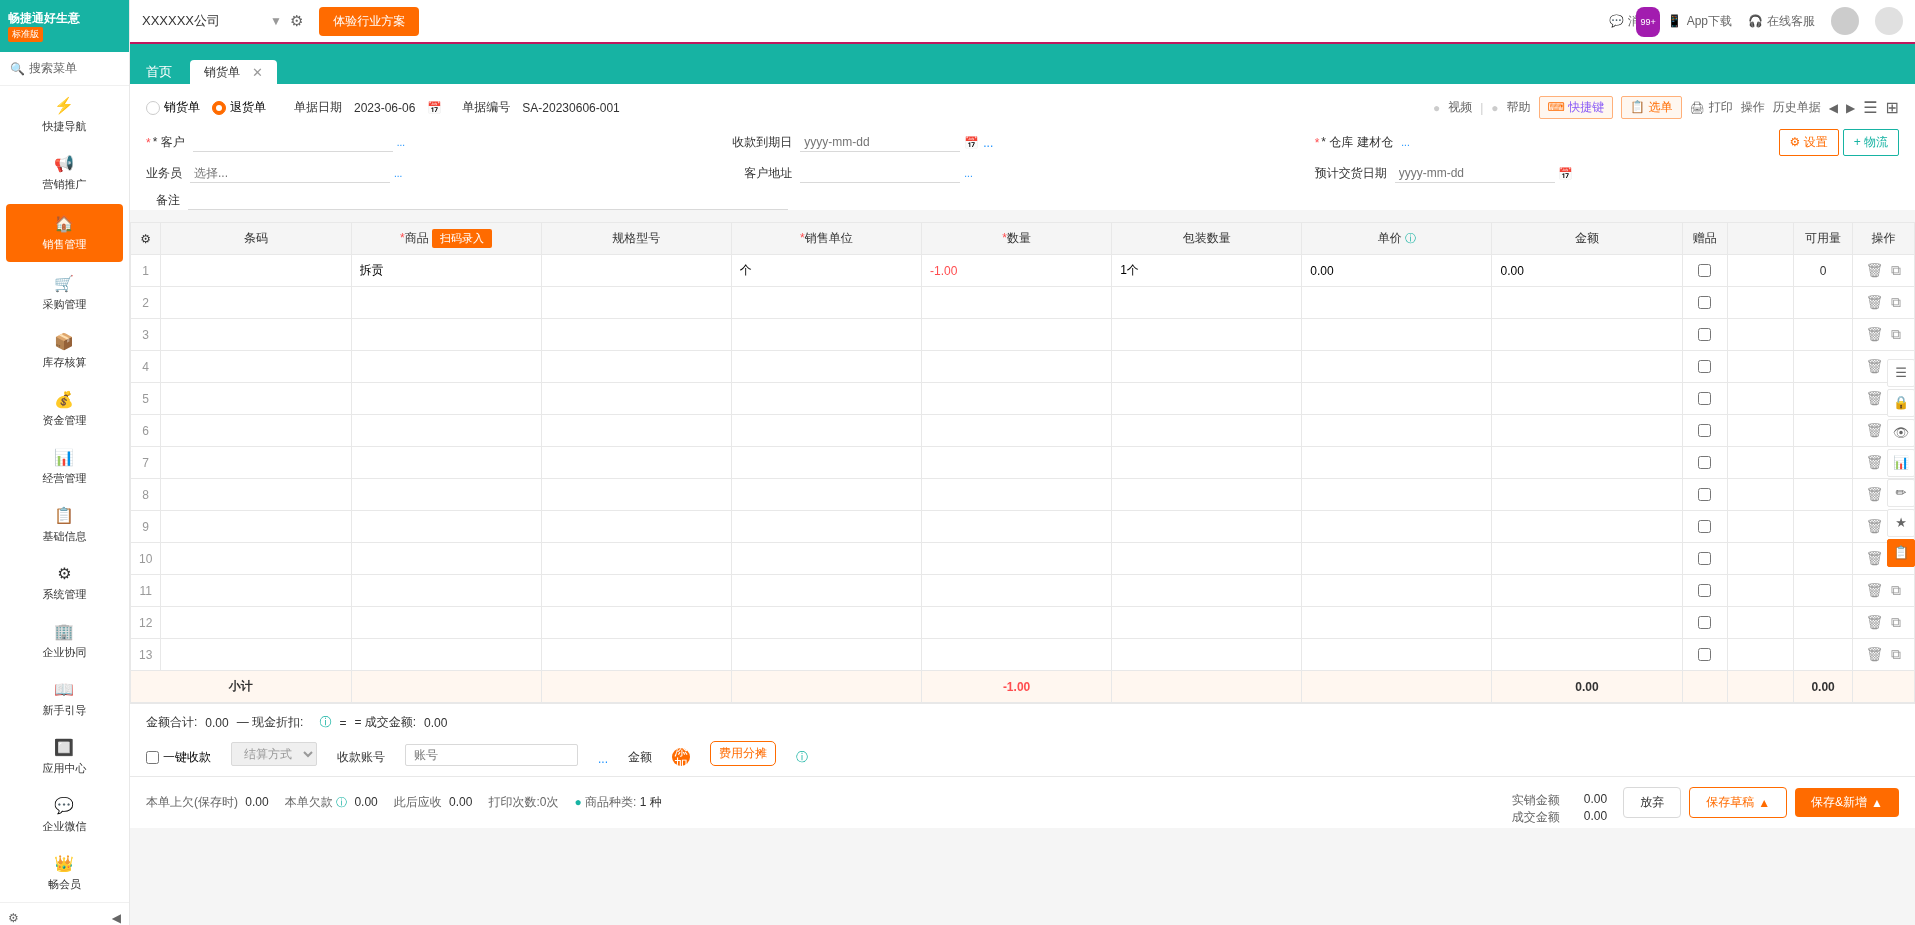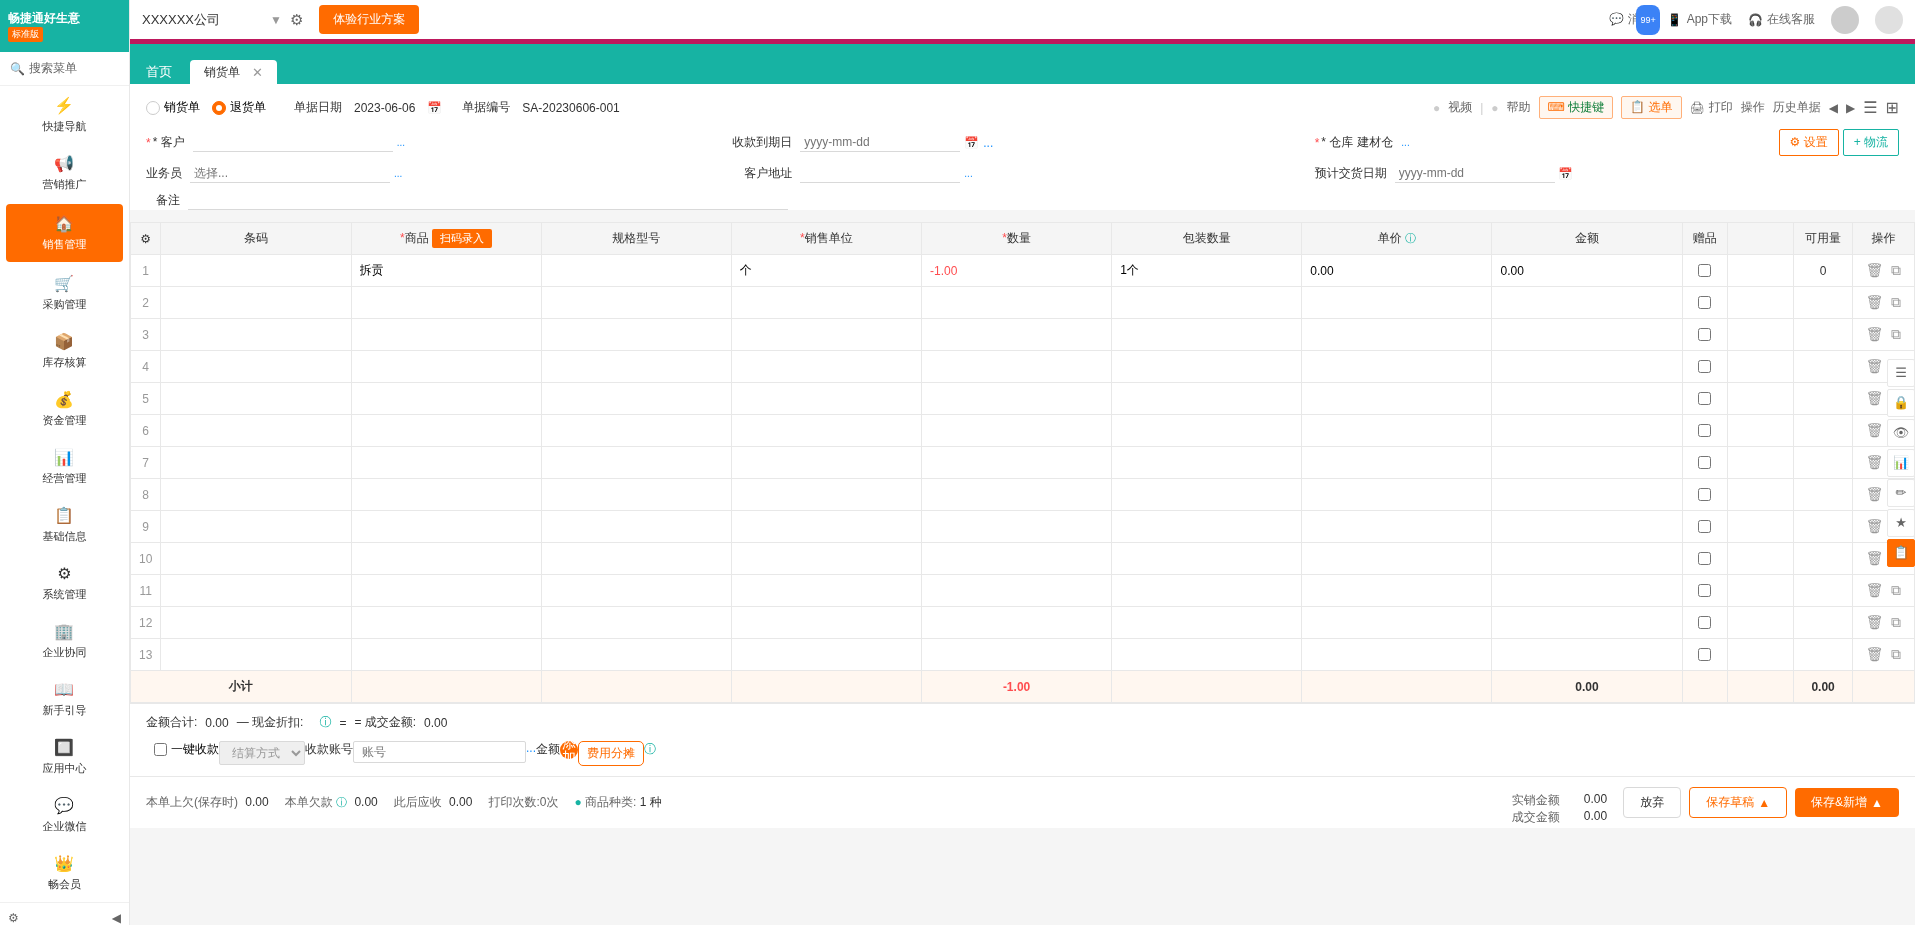--- a/index.html
+++ b/index.html
@@ -13,23 +13,23 @@
     .sidebar-nav-item { padding: 10px 10px; display: flex; flex-direction: column; align-items: center; gap: 4px; cursor: pointer; color: #333; transition: all 0.2s; }
     .sidebar-nav-item.active { background: #ff6b00; color: #fff; border-radius: 4px; margin: 2px 6px; }
     .sidebar-nav-item .nav-icon { font-size: 16px; }
     .sidebar-nav-item .nav-label { font-size: 11px; }
     .sidebar-bottom { margin-top: auto; padding: 8px; display: flex; justify-content: space-between; align-items: center; border-top: 1px solid #f0f0f0; }
 
     
     .main-area { flex: 1; display: flex; flex-direction: column; min-height: 925px; }
 
     
-    .topbar { height: 44px; background: #fff; display: flex; align-items: center; padding: 0 12px; border-bottom: 5px solid #be185d; gap: 8px; }
+    .topbar { height: 44px; background: #fff; display: flex; align-items: center; padding: 0 12px; border-bottom: 2px solid #be185d; gap: 8px; }
     .topbar-trial-btn { background: #ff6b00; color: #fff; border: none; padding: 6px 14px; border-radius: 4px; cursor: pointer; font-size: 12px; margin-left: 8px; }
-    .topbar-badge { background: #3b82f6; color: #fff; font-size: 9px; padding: 10px 4px; border-radius: 8px; position: absolute; top: -6px; right: -8px; }
+    .topbar-badge { background: #a21caf; color: #fff; font-size: 9px; padding: 10px 4px; border-radius: 8px; position: absolute; top: -6px; right: -8px; }
     .topbar-avatar { width: 28px; height: 28px; background: #ccc; border-radius: 50%; }
 
     
     .tabbar { height: 40px; background: #17b3a3; display: flex; align-items: center; padding: 16px 0 0 0; }
     .tabbar-home { padding: 0 16px; height: 100%; display: flex; align-items: center; color: #fff; font-size: 13px; cursor: pointer; }
     .tab-item { height: 100%; display: flex; align-items: center; padding: 0 14px; background: #fff; color: #333; font-size: 13px; cursor: pointer; position: relative; margin-left: 2px; border-radius: 4px 4px 0 0; gap: 6px; }
     .radio-group { display: flex; align-items: center; gap: 12px; margin-right: 12px; }
     .radio-item { display: flex; align-items: center; gap: 4px; cursor: pointer; }
     .radio-circle { width: 14px; height: 14px; border-radius: 50%; border: 1px solid #ccc; }
     .radio-circle.selected { border-color: #ff6b00; background: #ff6b00; position: relative; }
@@ -224,21 +224,21 @@
         <span style="color:#333;margin:0 4px;">SA-20230606-001</span>
 
         <div style="margin-left:auto;display:flex;align-items:center;gap:8px;">
           <span style="color:#ccc;">●</span>
           <span style="color:#666;cursor:pointer;">视频</span>
           <span style="color:#ccc;">|</span>
           <span style="color:#ccc;">●</span>
           <span style="color:#666;cursor:pointer;">帮助</span>
           <div style="background:#fff7f0;border:1px solid #ffb07a;border-radius:2px;padding:2px 8px;cursor:pointer;">
             <span style="color:#ff6b00;">⌨</span>
-            <span style="color:#15803d;">快捷键</span>
+            <span style="color:#8b5cf6;">快捷键</span>
           </div>
           <div style="background:#fff7f0;border:1px solid #ffb07a;border-radius:2px;padding:2px 8px;cursor:pointer;">
             <span style="color:#ff6b00;">📋</span>
             <span style="color:#ff6b00;">选单</span>
           </div>
           <div style="display:flex;align-items:center;gap:4px;cursor:pointer;">
             <span style="color:#666;">🖨</span>
             <span style="color:#666;">打印</span>
           </div>
           <div style="display:flex;align-items:center;gap:4px;cursor:pointer;">
@@ -639,21 +639,21 @@
       <div style="display:flex;align-items:center;gap:8px;margin-bottom:10px;">
         <span style="color:#333;">金额合计:</span>
         <span style="color:#333;">0.00</span>
         <span style="color:#333;">— 现金折扣:</span>
         <span style="color:#333;"></span>
         <span style="color:#17b3a3;cursor:pointer;">ⓘ</span>
         <span style="color:#333;">=</span>
         <span style="color:#333;">= 成交金额:</span>
         <span style="color:#333;">0.00</span>
       </div>
-      <div style="display:flex;align-items:flex-start;gap:0;margin-left:8px;">
+      <div style="display:flex;align-items:flex-end;gap:20px;">
         <label style="display:flex;align-items:center;gap:4px;">
           <input type="checkbox" style="">
           <span>一键收款</span>
         </label>
         <select style="border:1px solid #d9d9d9;padding:3px 8px;border-radius:2px;color:#999;">
           <option>结算方式</option>
         </select>
         <span style="color:#333;">收款账号</span>
         <input type="text" style="border: 1px solid rgb(217, 217, 217); padding: 3px 8px; border-radius: 2px; min-width: 80px;" placeholder="账号">
         <span style="color:#1890ff;cursor:pointer;">...</span>

